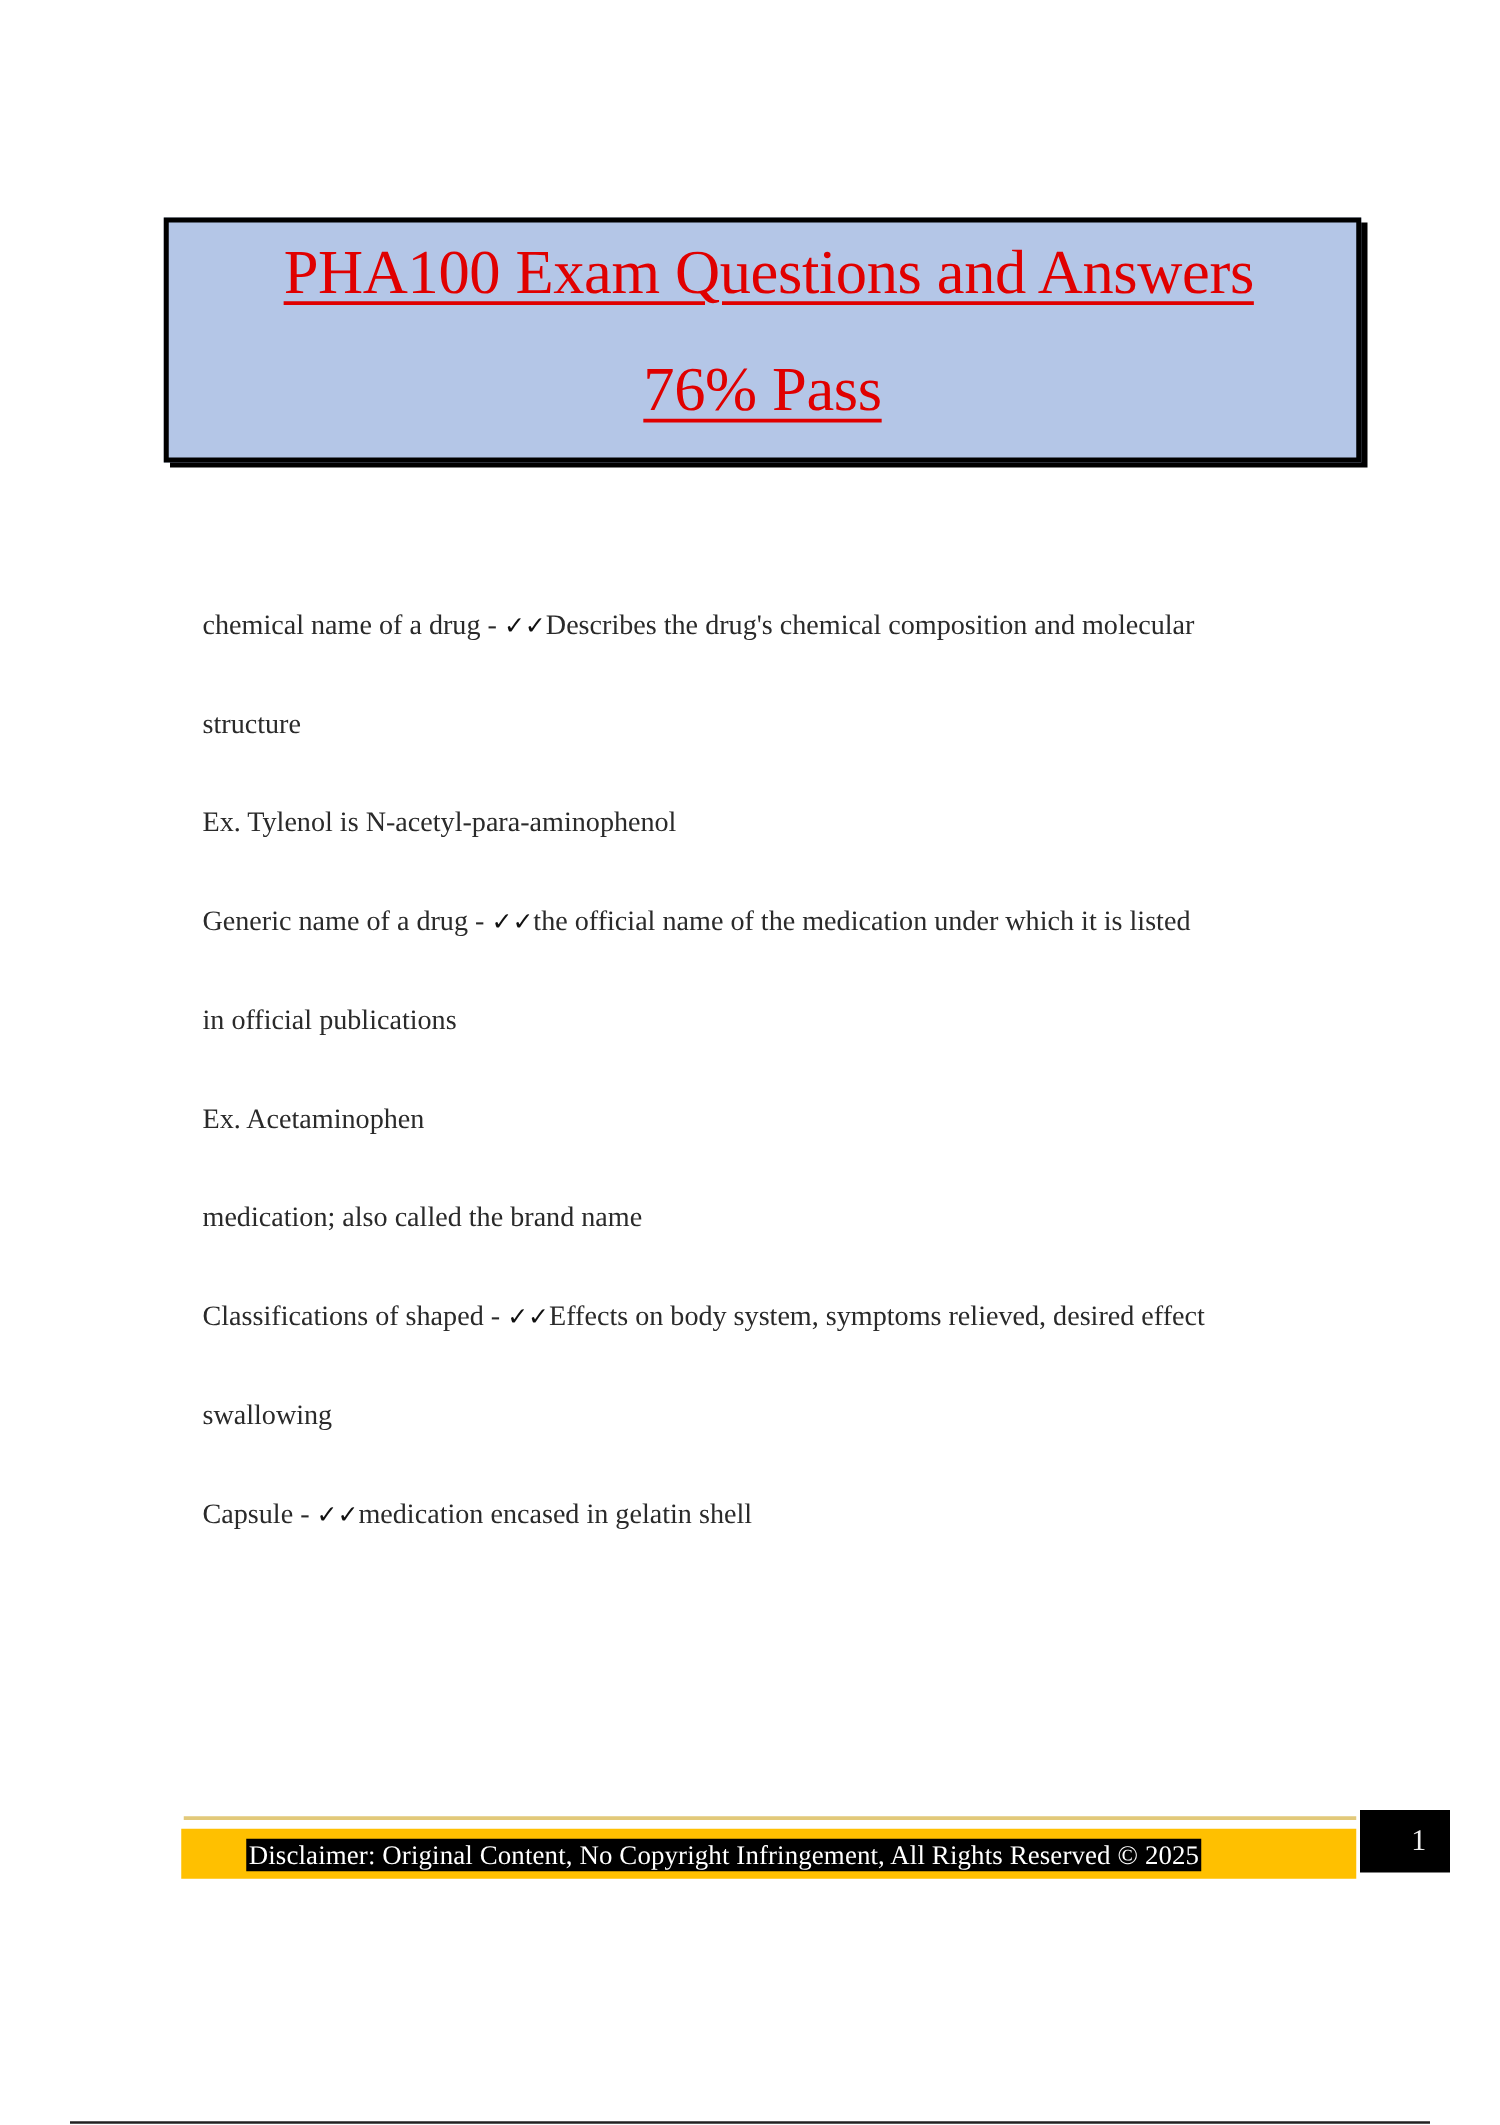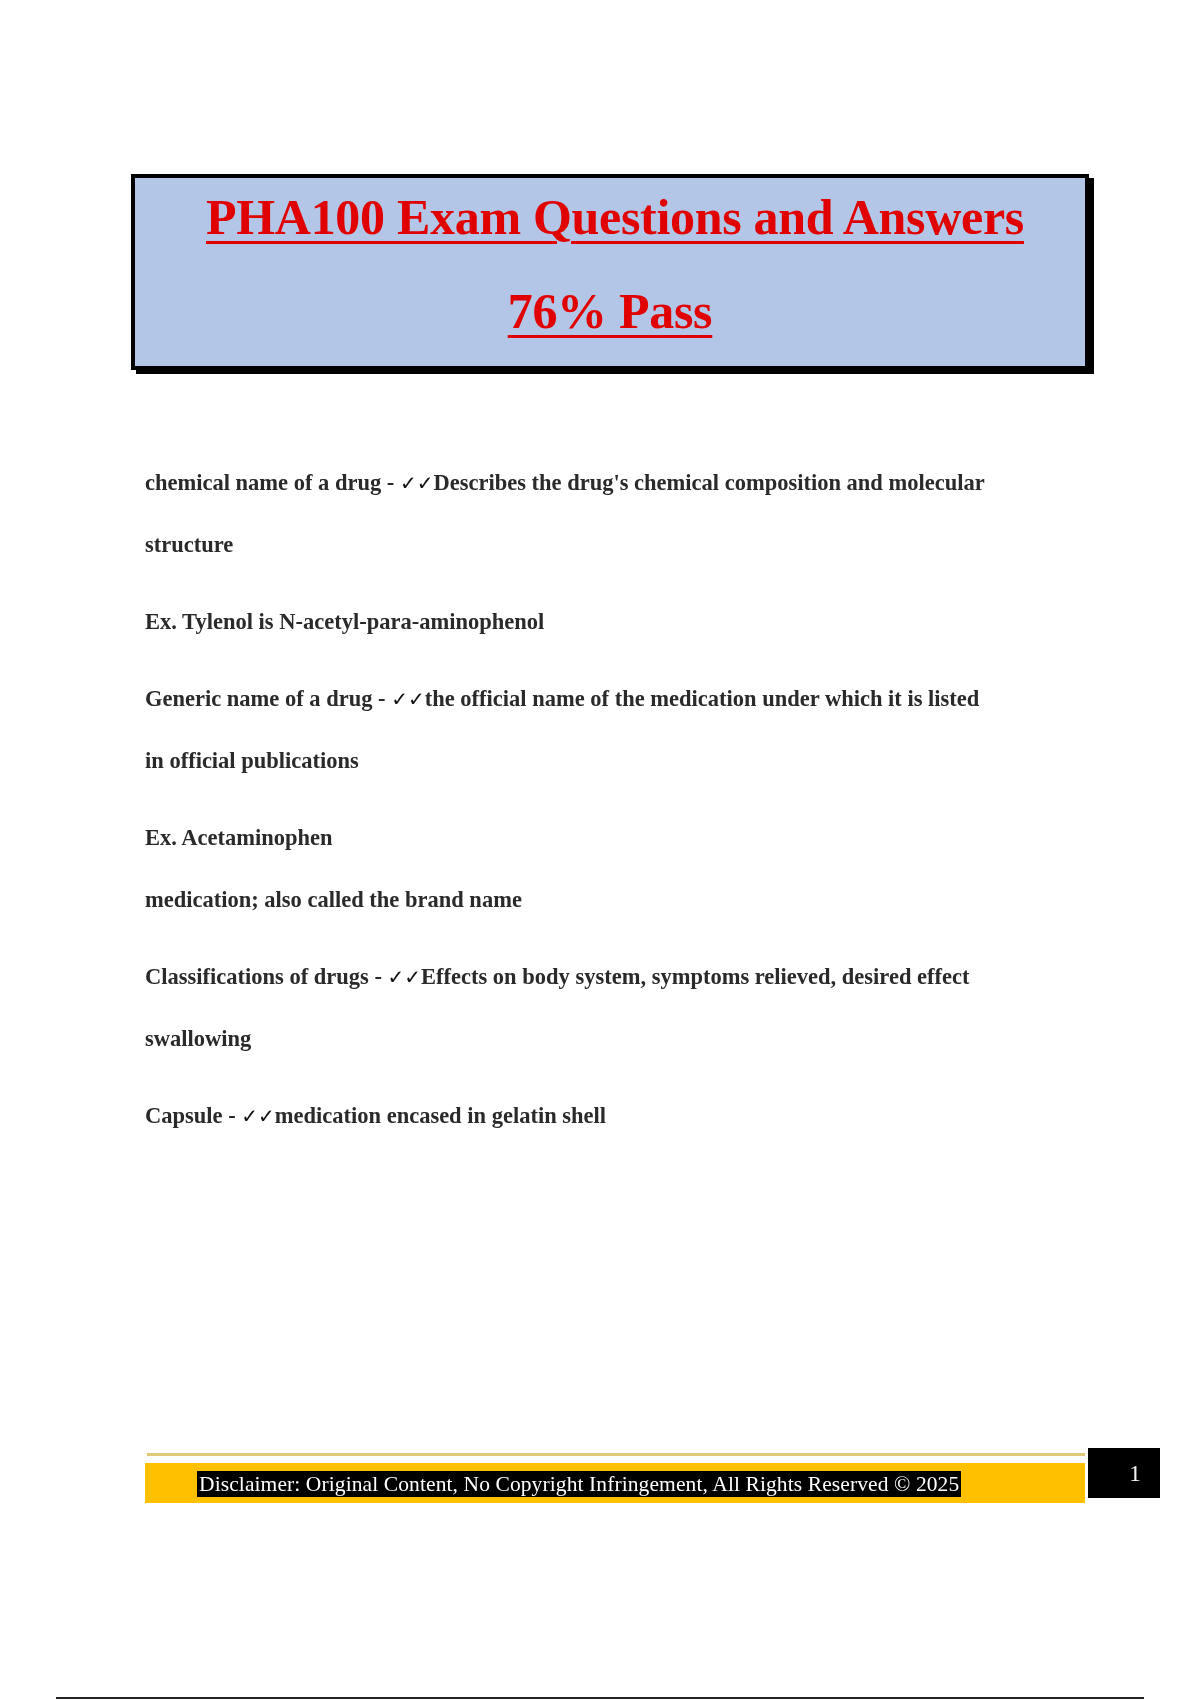--- a/index.html
+++ b/index.html
@@ -12,33 +12,33 @@
   .title-box {
     position: absolute; left: 131px; top: 174px;
     width: 958px; height: 196px;
     background: #b4c6e7;
     border: 4px solid #000;
     box-shadow: 5px 4px 0 #000;
     box-sizing: border-box;
   }
   .title-line {
     position: absolute; left: 0; right: 0; text-align: center;
-    color: #e00000; font-weight: bold; font-size: 50px;
+    color: #e00000; font-weight: normal; font-size: 50px;
     text-decoration: underline; text-decoration-thickness: 3px;
     text-underline-offset: 7px;
     letter-spacing: -0.3px;
     white-space: nowrap;
   }
   .title-line.l1 { top: 10px; left: 10px; }
   .title-line.l2 { top: 104px; }
   .content {
     position: absolute; left: 145px; top: 452px; width: 940px;
     font-size: 22.5px; line-height: 62px; color: #2a2a2a;
   }
-  .para { margin: 0; font-weight: bold; }
+  .para { margin: 17px; }
   .para.gap { margin-top: 15px; }
   .checks { font-family: "DejaVu Sans", sans-serif; font-size: 20px; color: #111; }
   .footer-line {
     position: absolute; left: 147px; top: 1453px; width: 938px; height: 3px;
     background: #e2c97a;
   }
   .footer-bar {
     position: absolute; left: 145px; top: 1463px; width: 940px; height: 40px;
     background: #ffc000;
   }
@@ -80,21 +80,21 @@
     <span>Generic name of a drug - </span><span class="checks">✓✓</span><span>the official name of the medication under which it is listed</span>
   </p>
   <p class="para">in official publications</p>
 
   <p class="para gap">Ex. Acetaminophen</p>
 
   <p class="para">medication; also called the brand name</p>
 
 
   <p class="para gap">
-    <span>Classifications of drugs - </span><span class="checks">✓✓</span><span>Effects on body system, symptoms relieved, desired effect</span>
+    <span>Classifications of shaped - </span><span class="checks">✓✓</span><span>Effects on body system, symptoms relieved, desired effect</span>
   </p>
 
   <p class="para">swallowing</p>
 
   <p class="para gap">
     <span>Capsule - </span><span class="checks">✓✓</span><span>medication encased in gelatin shell</span>
   </p>
 </div>
 
 <div class="footer-line"></div>

